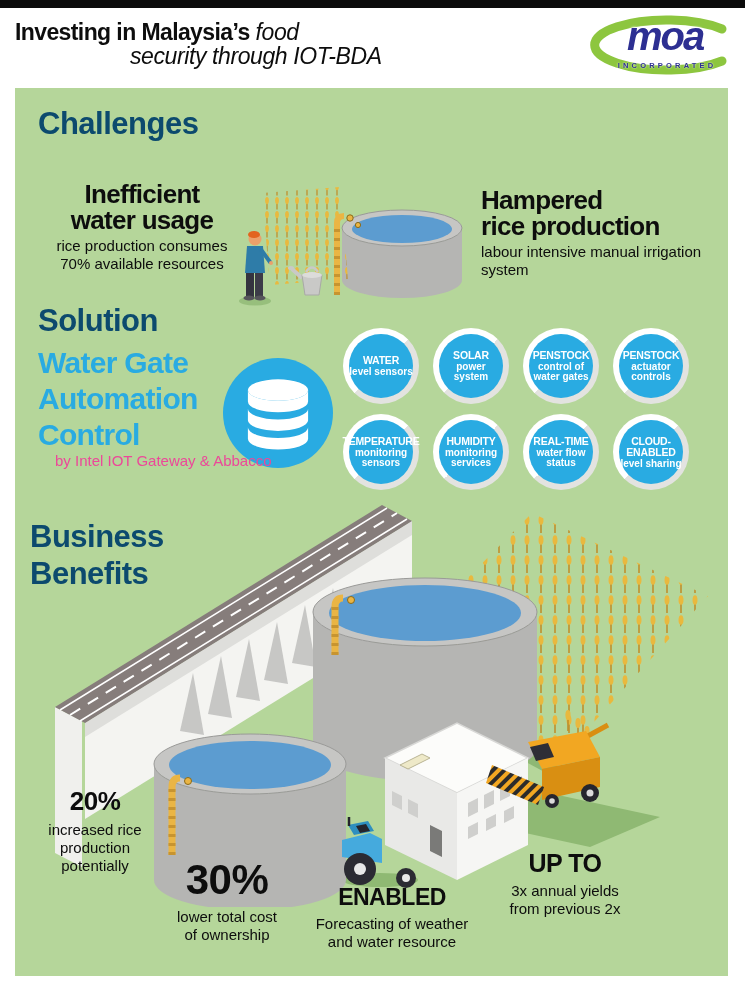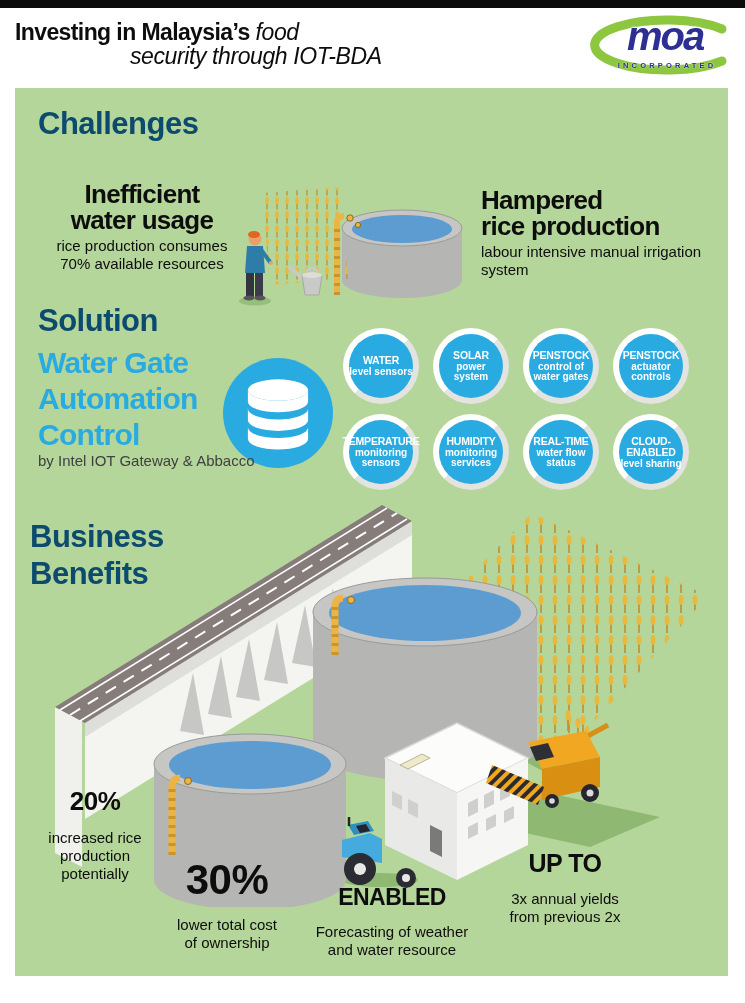--- a/index.html
+++ b/index.html
@@ -33,36 +33,36 @@
   #benefits-h{left:30px;top:518px;font-size:31px;line-height:37px;}
 
   .ch-block{z-index:3;}
   .ch-title{font-size:26px;font-weight:bold;line-height:26px;letter-spacing:-0.7px;color:#0d0d0d;}
   .ch-desc{font-size:15px;line-height:18px;color:#0d0d0d;margin-top:4px;}
   #ch-left{left:28px;top:181px;width:228px;text-align:center;}
   #ch-right{left:481px;top:187px;width:235px;text-align:left;}
 
   .sol-title{left:38px;top:345px;font-size:30px;font-weight:bold;line-height:36px;
              letter-spacing:-0.7px;color:#29abe2;z-index:3;}
-  .sol-byline{left:38px;top:452px;font-size:15px;color:#404040;z-index:3;}
+  .sol-byline{left:55px;top:452px;font-size:15px;color:#ec4899;z-index:3;}
 
   .db-circle{left:223px;top:358px;width:110px;height:110px;border-radius:50%;background:#29abe2;
              display:flex;align-items:center;justify-content:center;z-index:2;}
 
   .feature{width:76px;height:76px;border-radius:50%;z-index:2;
            background:linear-gradient(135deg,#ffffff 50%,#e3e3e0 50%);}
   .feature-inner{position:absolute;left:6px;top:6px;right:6px;bottom:6px;border-radius:50%;
                  background:#29abe2;color:#fff;display:flex;flex-direction:column;
                  align-items:center;justify-content:center;text-align:center;}
   .f-title{font-size:10.5px;font-weight:bold;line-height:11px;letter-spacing:-0.2px;}
   .f-desc{font-size:10px;line-height:10px;margin-top:1px;font-weight:bold;}
 
   .stat{position:absolute;text-align:center;z-index:3;color:#0d0d0d;}
   .stat .value{font-weight:bold;letter-spacing:-0.5px;}
-  .stat .desc{font-size:15px;line-height:18px;margin-top:12px;}
+  .stat .desc{font-size:15px;line-height:18px;margin-top:4px;}
   #stat0{left:23px;top:786px;width:144px;}  #stat0 .value{font-size:26px;}
   #stat1{left:153px;top:856px;width:148px;} #stat1 .value{font-size:42px;}
   #stat2{left:306px;top:884px;width:172px;} #stat2 .value{font-size:23px;}
   #stat3{left:488px;top:849px;width:154px;} #stat3 .value{font-size:25px;}
 
   svg{display:block;}
   .art{z-index:1;pointer-events:none;}
 </style>
 </head>
 <body>

